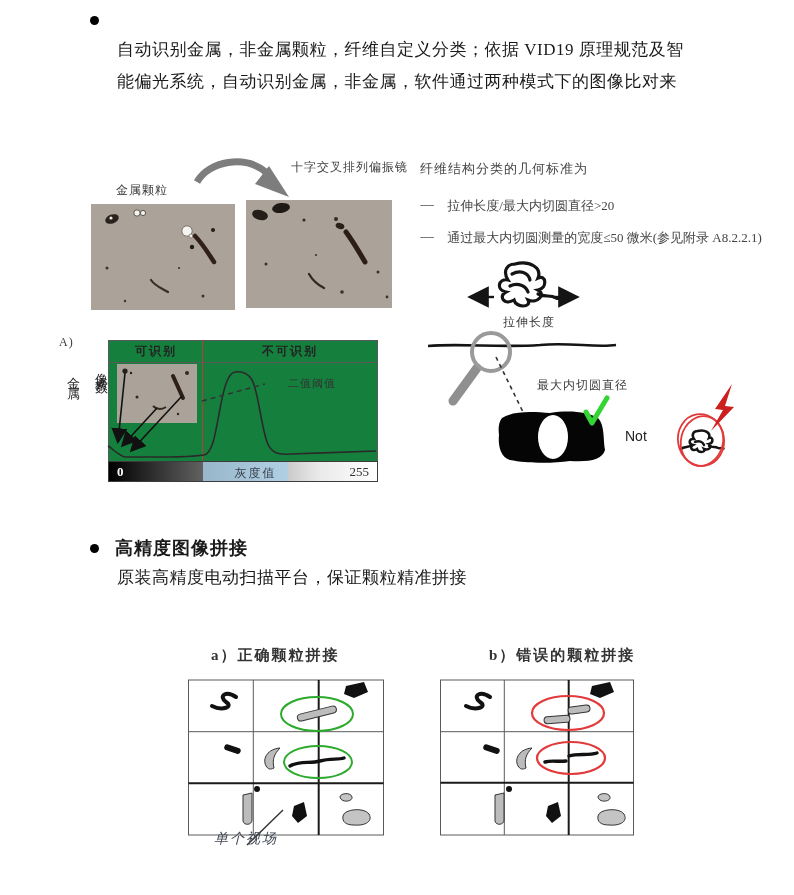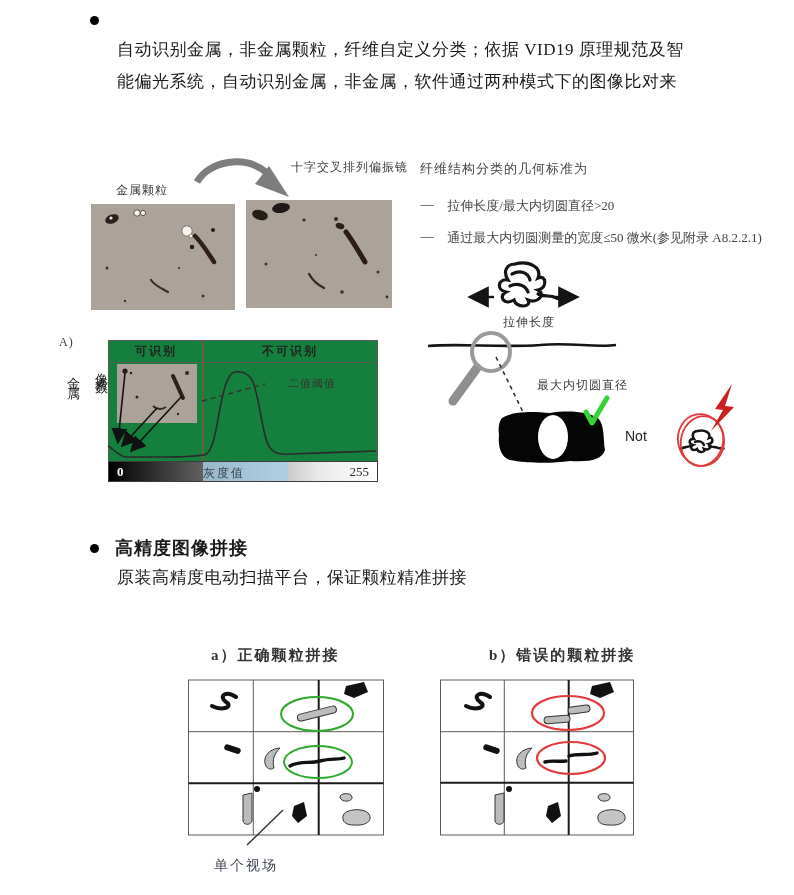--- a/index.html
+++ b/index.html
@@ -181,21 +181,21 @@
       <line x1="17" y1="33" x2="10" y2="101" marker-end="url(#ah2)"></line>
       <line x1="49" y1="68" x2="15" y2="105" marker-end="url(#ah2)"></line>
       <line x1="74" y1="56" x2="24" y2="110" marker-end="url(#ah2)"></line>
     </g>
   </svg>
   <div class="abs thresh-label" style="left:288px;top:376px;">二值阈值</div>
 
   <div class="abs gradient-bar" style="left:108px;top:461px;width:268px;height:19px;">
     <div class="abs blue-band" style="left:94px;top:0;width:85px;height:19px;"></div>
     <div class="abs bar-min" style="left:8px;top:2px;">0</div>
-    <div class="abs bar-axis" style="left:94px;top:3px;width:105px;text-align:left;">灰度值</div>
+    <div class="abs bar-axis" style="left:94px;top:3px;width:105px;text-align:center;">灰度值</div>
     <div class="abs bar-max" style="right:8px;top:2px;">255</div>
   </div>
 
   <div class="abs bullet-dot" style="left:90px;top:544px;"></div>
   <div class="abs h1" style="left:115px;top:536px;">高精度图像拼接</div>
   <div class="abs para-line" style="left:117px;top:562px;">原装高精度电动扫描平台，保证颗粒精准拼接</div>
 
   <div class="abs fig2-caption" style="left:183px;top:646px;">a）正确颗粒拼接</div>
   <div class="abs fig2-caption" style="left:461px;top:646px;">b）错误的颗粒拼接</div>
 
@@ -243,15 +243,15 @@
     <path d="M 105 84 C 112 82, 118 84, 126 83" fill="none" stroke="#111" stroke-width="3.4" stroke-linecap="round"></path>
     <path d="M 129 78 C 138 75, 148 78, 157 75" fill="none" stroke="#111" stroke-width="3.4" stroke-linecap="round"></path>
     <ellipse cx="131" cy="80" rx="34" ry="16" fill="none" stroke="#e23a3a" stroke-width="2.2"></ellipse>
     <path d="M 55 117 L 64 115 L 64 142 C 64 147, 56 148, 55 143 Z" fill="#bcbcbc" stroke="#333" stroke-width="1"></path>
     <circle cx="69" cy="111" r="3" fill="#111"></circle>
     <path d="M 108 128 L 118 124 L 121 138 L 112 145 L 106 138 Z" fill="#111"></path>
     <path d="M 158 119 C 158 115, 169 114, 170 119 C 171 124, 159 125, 158 119 Z" fill="#c4c4c4" stroke="#333" stroke-width="1"></path>
     <path d="M 158 138 C 159 131, 179 129, 184 136 C 188 143, 181 148, 169 147 C 161 147, 157 144, 158 138 Z" fill="#c4c4c4" stroke="#333" stroke-width="1"></path>
   </svg>
 
-  <div class="abs field-label" style="left:214px;top:857px;">单个视场</div>
+  <div class="abs field-label" style="left:214px;top:830px;font-style:italic;">单个视场</div>
 
 </div>
 
 </body></html>

